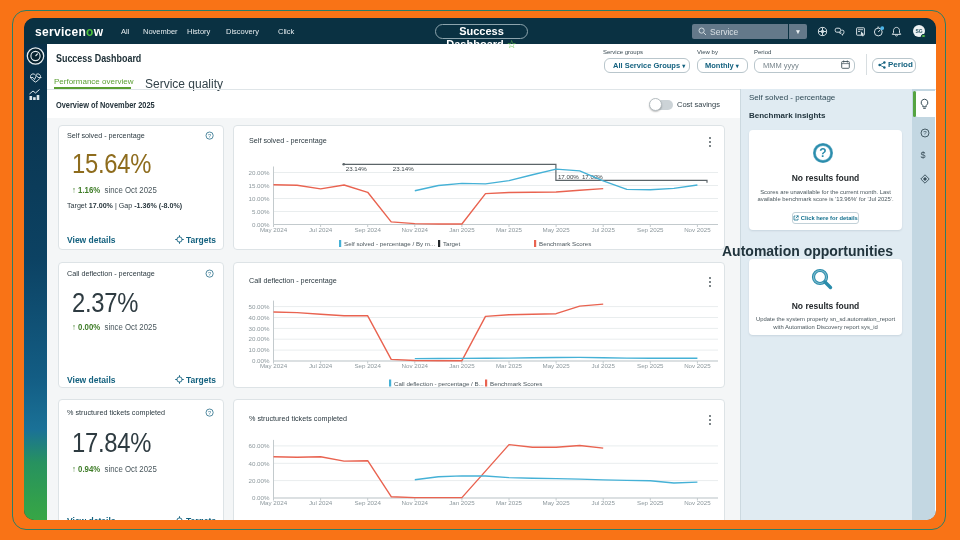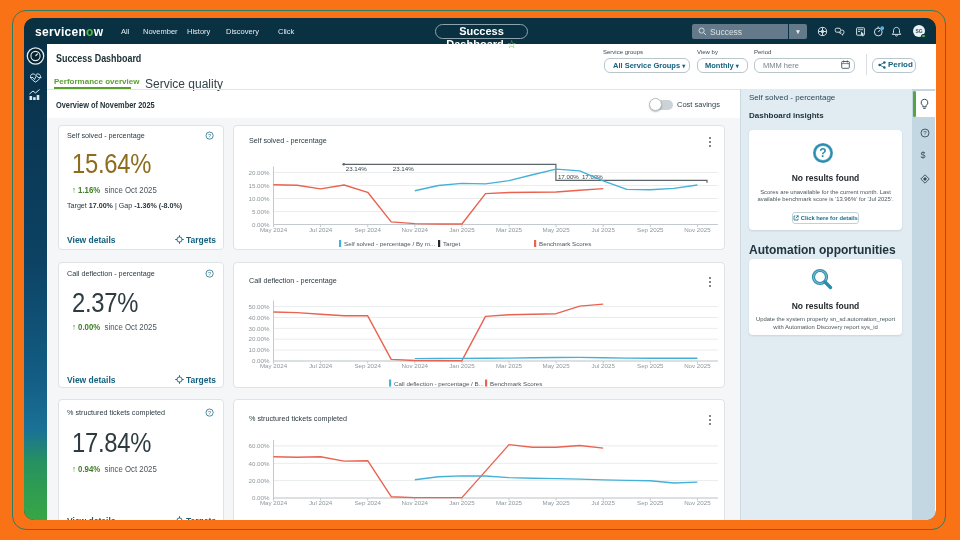--- a/index.html
+++ b/index.html
@@ -16,21 +16,21 @@
     <div style="position:absolute;left:119px;top:9px;font-size:7.5px;color:#e4ebee;">November</div>
     <div style="position:absolute;left:163px;top:9px;font-size:7.5px;color:#e4ebee;">History</div>
     <div style="position:absolute;left:202px;top:9px;font-size:7.5px;color:#e4ebee;">Discovery</div>
     <div style="position:absolute;left:254px;top:9px;font-size:7.5px;color:#e4ebee;">Click</div>
     <div style="position:absolute;left:411px;top:6px;width:93px;height:15px;border:1px solid #8da4ad;border-radius:8px;box-sizing:border-box;text-align:center;font-size:11px;font-weight:bold;color:#fff;line-height:13px;">Success Dashboard <span style="color:#63c14e;font-weight:normal;">☆</span></div>
     <div style="position:absolute;left:668px;top:5.5px;width:96px;height:15px;background:#64798a;border-radius:2px 0 0 2px;"></div>
     <svg style="position:absolute;left:674px;top:8.5px;" width="9" height="9" viewBox="0 0 9 9">
         <circle cx="3.6" cy="3.6" r="2.6" fill="none" stroke="#cfd9de" stroke-width="1"></circle>
         <line x1="5.6" y1="5.6" x2="8" y2="8" stroke="#cfd9de" stroke-width="1"></line>
       </svg>
-    <div style="position:absolute;left:686px;top:8.5px;font-size:8.5px;color:#d9e0e4;">Success</div>
+    <div style="position:absolute;left:686px;top:8.5px;font-size:8.5px;color:#d9e0e4;">Service</div>
     <div style="position:absolute;left:765px;top:5.5px;width:18px;height:15px;background:#64798a;border-radius:0 2px 2px 0;text-align:center;color:#eaf0f2;font-size:6.5px;line-height:15px;">▼</div>
     <svg style="position:absolute;left:792.5px;top:7.5px;" width="11" height="11" viewBox="0 0 11 11">
         <circle cx="5.5" cy="5.5" r="4.1" fill="none" stroke="#d3dde2" stroke-width="1"></circle>
         <line x1="5.5" y1="1.4" x2="5.5" y2="9.6" stroke="#d3dde2" stroke-width="1"></line>
         <line x1="1.4" y1="5.5" x2="9.6" y2="5.5" stroke="#d3dde2" stroke-width="1"></line>
         <circle cx="5.5" cy="5.5" r="1.7" fill="#d3dde2"></circle>
       </svg>
       <svg style="position:absolute;left:809.5px;top:7.5px;" width="11" height="11" viewBox="0 0 11 11">
         <rect x="1.2" y="2.2" width="5.4" height="4" rx="1.6" fill="none" stroke="#d3dde2" stroke-width="1"></rect>
         <path d="M5.4 6.2 l.9 1.6 .7-1.6" fill="none" stroke="#d3dde2" stroke-width="1"></path>
@@ -67,31 +67,31 @@
   </g>
   <g stroke="#dfe8ec" stroke-width="1" fill="none">
     <path d="M3.5 48 l3.5-3 2.5 2 4-3.5"></path>
     <rect x="3.5" y="50" width="2.6" height="4" fill="#dfe8ec" stroke="none"></rect>
     <rect x="7.1" y="51.2" width="2.6" height="2.8" fill="#dfe8ec" stroke="none"></rect>
     <rect x="10.7" y="49" width="2.6" height="5" fill="#dfe8ec" stroke="none"></rect>
   </g>
 </svg>
 
     <div style="position:absolute;left:32px;top:34px;font-size:10.5px;font-weight:600;color:#1a2c33;transform:scaleX(0.85);transform-origin:0 0;white-space:nowrap;">Success Dashboard</div>
-    <div style="position:absolute;left:30px;top:59px;font-size:8px;font-weight:bold;color:#5a9e32;">Performance overview</div>
+    <div style="position:absolute;left:30px;top:59px;font-size:8px;font-weight:normal;color:#5a9e32;">Performance overview</div>
     <div style="position:absolute;left:30px;top:68.5px;width:77px;height:2px;background:#5a9e32;"></div>
     <div style="position:absolute;left:121px;top:59px;font-size:12px;color:#33434a;">Service quality</div>
     <div style="position:absolute;left:23px;top:70.5px;width:889px;height:1px;background:#dfe5e8;"></div>
 
     <div style="position:absolute;left:579px;top:30.5px;font-size:6px;color:#3a4b53;">Service groups</div>
     <div style="position:absolute;left:580px;top:40px;width:86px;height:15px;border:1px solid #b9c6cc;border-radius:6px;box-sizing:border-box;font-size:7.5px;font-weight:bold;color:#13617f;line-height:13.5px;padding-left:8px;">All Service Groups <span style="font-size:6px;color:#13617f;">▾</span></div>
     <div style="position:absolute;left:673px;top:30.5px;font-size:6px;color:#3a4b53;">View by</div>
     <div style="position:absolute;left:673px;top:40px;width:51px;height:15px;border:1px solid #b9c6cc;border-radius:6px;box-sizing:border-box;font-size:7.5px;font-weight:bold;color:#13617f;line-height:13.5px;padding-left:7px;">Monthly <span style="font-size:6px;color:#13617f;">▾</span></div>
     <div style="position:absolute;left:730px;top:30.5px;font-size:6px;color:#3a4b53;">Period</div>
-    <div style="position:absolute;left:730px;top:40px;width:101px;height:15px;border:1px solid #b9c6cc;border-radius:6px;box-sizing:border-box;font-size:7.5px;color:#76838a;line-height:13.5px;padding-left:8px;">MMM here</div>
+    <div style="position:absolute;left:730px;top:40px;width:101px;height:15px;border:1px solid #b9c6cc;border-radius:6px;box-sizing:border-box;font-size:7.5px;color:#76838a;line-height:13.5px;padding-left:8px;">MMM yyyy</div>
     <svg style="position:absolute;left:817px;top:42px;" width="9" height="9" viewBox="0 0 9 9">
         <rect x="0.7" y="1.5" width="7.6" height="6.8" rx="0.8" fill="none" stroke="#41525a" stroke-width="0.9"></rect>
         <line x1="2.7" y1="0.5" x2="2.7" y2="2.5" stroke="#41525a" stroke-width="0.9"></line>
         <line x1="6.3" y1="0.5" x2="6.3" y2="2.5" stroke="#41525a" stroke-width="0.9"></line>
         <line x1="0.7" y1="3.6" x2="8.3" y2="3.6" stroke="#41525a" stroke-width="0.7"></line>
       </svg>
     <div style="position:absolute;left:842px;top:36px;width:1px;height:21px;background:#d8dee1;"></div>
     <div style="position:absolute;left:848px;top:40px;width:44px;height:15px;border:1px solid #b9c6cc;border-radius:6px;box-sizing:border-box;"></div>
     <svg style="position:absolute;left:854px;top:42.5px;" width="8" height="8" viewBox="0 0 8 8">
         <circle cx="6.4" cy="1.5" r="1.2" fill="#13617f"></circle>
@@ -306,34 +306,34 @@
           <text x="463.4" y="105.0" font-size="6.2" fill="#8d989d" text-anchor="middle">Nov 2025</text>
           <polyline fill="none" stroke="#e96350" stroke-width="1.4" stroke-linejoin="round" points="39.5,56.8 63.1,57.2 86.6,56.8 110.1,61.1 133.7,60.7 157.2,96.7 180.8,97.6 204.4,97.6 227.9,97.6 251.5,71.1 275.0,44.6 298.5,47.2 322.1,47.2 345.7,45.5 369.2,48.1"></polyline>
           <polyline fill="none" stroke="#45b1d6" stroke-width="1.4" stroke-linejoin="round" points="180.8,79.8 204.4,76.7 227.9,75.9 251.5,76.0 275.0,77.6 298.5,78.2 322.1,78.6 345.7,79.1 369.2,79.9 392.8,80.4 416.3,80.8 439.9,83.0 463.4,82.1"></polyline>
         </svg>
       </div>
 
 <div style="position:absolute;left:716px;top:71px;width:173px;"></div>
 <div style="position:absolute;left:716px;top:71px;width:172px;height:431px;background:#e0ebf2;border-left:1px solid #ccd9e0;box-sizing:border-box;"></div>
 <div style="position:absolute;left:888px;top:71px;width:23px;height:431px;background:#c3d7e2;"></div>
 <div style="position:absolute;left:725px;top:74.5px;font-size:8px;color:#2f4a56;">Self solved - percentage</div>
-<div style="position:absolute;left:725px;top:93px;font-size:8px;font-weight:bold;color:#21343d;">Dashboard insights</div>
+<div style="position:absolute;left:725px;top:93px;font-size:8px;font-weight:bold;color:#21343d;">Benchmark insights</div>
 <div style="position:absolute;left:725px;top:112px;width:153px;height:100px;background:#fff;border-radius:4px;box-shadow:0 1px 2px rgba(30,60,80,0.12);"></div>
 <svg style="position:absolute;left:788px;top:124px;" width="22" height="22" viewBox="0 0 22 22">
         <circle cx="11" cy="11" r="8.6" fill="none" stroke="#66aec7" stroke-width="3"></circle>
         <circle cx="11" cy="11" r="8.6" fill="none" stroke="#2a8cab" stroke-width="1.6"></circle>
         <text x="11" y="15.2" font-size="12" font-weight="bold" fill="#2a8cab" text-anchor="middle" font-family="Liberation Sans">?</text>
       </svg>
 <div style="position:absolute;left:725px;top:155px;width:153px;text-align:center;font-size:8.5px;font-weight:600;color:#24292c;">No results found</div>
 <div style="position:absolute;left:728px;top:170.5px;width:147px;text-align:center;font-size:5.9px;line-height:7px;color:#4a575d;">Scores are unavailable for the current month. Last available benchmark score is '13.96%' for 'Jul 2025'.</div>
 <div style="position:absolute;left:768px;top:194px;width:67px;height:12px;background:#fff;border:1px solid #c2d1d8;border-radius:3px;box-sizing:border-box;text-align:center;font-size:5.8px;font-weight:bold;color:#14718f;line-height:10px;white-space:nowrap;"><svg style="vertical-align:-1px;" width="6" height="6" viewBox="0 0 6 6">
           <path d="M2.4 1 H1 V5 H5 V3.6" fill="none" stroke="#14718f" stroke-width="0.8"></path>
           <path d="M3.4 0.8 H5.2 V2.6 M5.2 0.8 L2.8 3.2" fill="none" stroke="#14718f" stroke-width="0.8"></path>
         </svg> Click here for details</div>
-<div style="position:absolute;left:725px;top:224.5px;font-size:12px;font-weight:bold;color:#21343d;">Automation opportunities</div>
+<div style="position:absolute;left:698px;top:224.5px;font-size:14px;font-weight:bold;color:#21343d;">Automation opportunities</div>
 <div style="position:absolute;left:725px;top:241px;width:153px;height:76px;background:#fff;border-radius:4px;box-shadow:0 1px 2px rgba(30,60,80,0.12);"></div>
 <svg style="position:absolute;left:786px;top:249px;" width="25" height="25" viewBox="0 0 25 25">
         <circle cx="10" cy="10" r="6.5" fill="none" stroke="#2a8cab" stroke-width="3.2"></circle>
         <circle cx="10" cy="10" r="6.5" fill="none" stroke="#7dbacd" stroke-width="1.2"></circle>
         <line x1="15" y1="15" x2="20.5" y2="20.5" stroke="#2a8cab" stroke-width="3.4" stroke-linecap="round"></line>
       </svg>
 <div style="position:absolute;left:725px;top:283px;width:153px;text-align:center;font-size:8.5px;font-weight:600;color:#24292c;">No results found</div>
 <div style="position:absolute;left:728px;top:298px;width:147px;text-align:center;font-size:5.9px;line-height:7.5px;color:#4a575d;">Update the system property sn_sd.automation_report with Automation Discovery report sys_id</div>
 
 <div style="position:absolute;left:889px;top:73px;width:23px;height:26px;background:#fff;border-radius:5px 0 0 5px;"></div>

